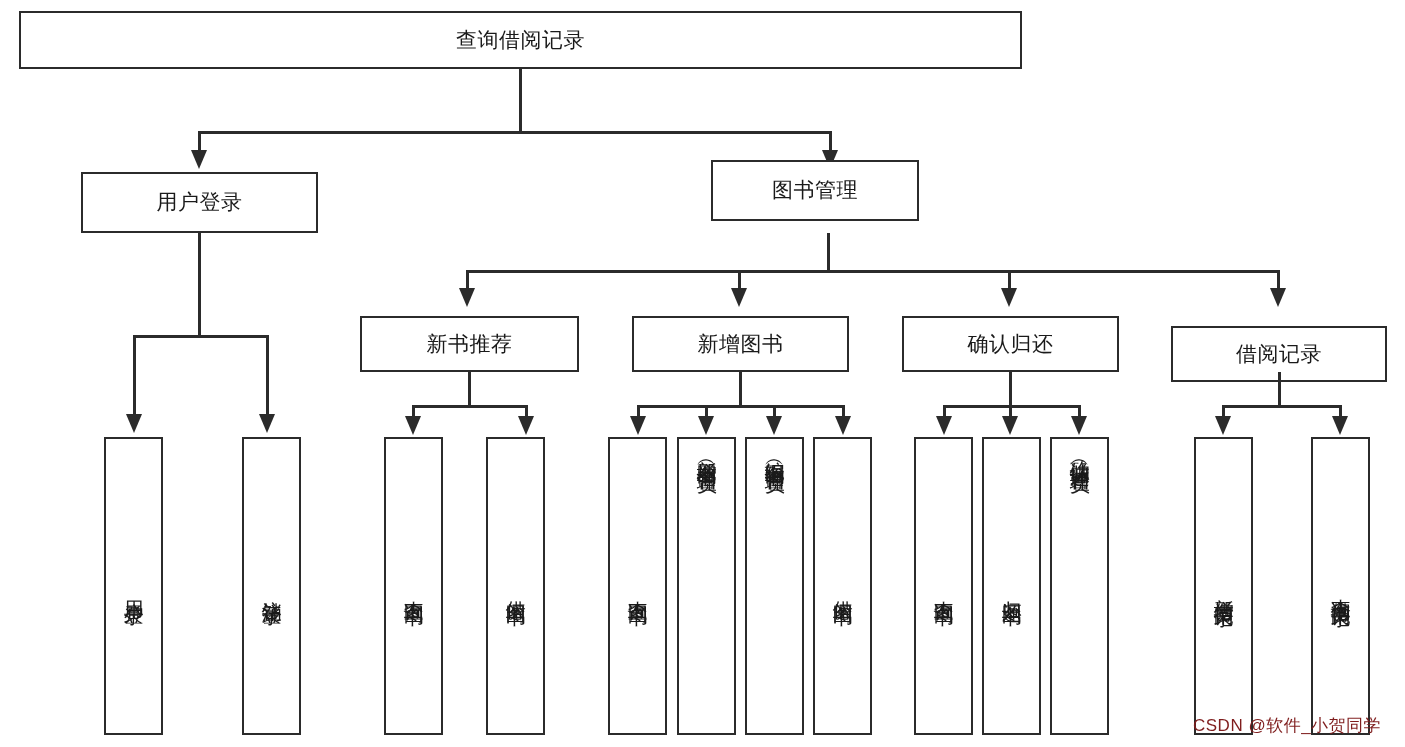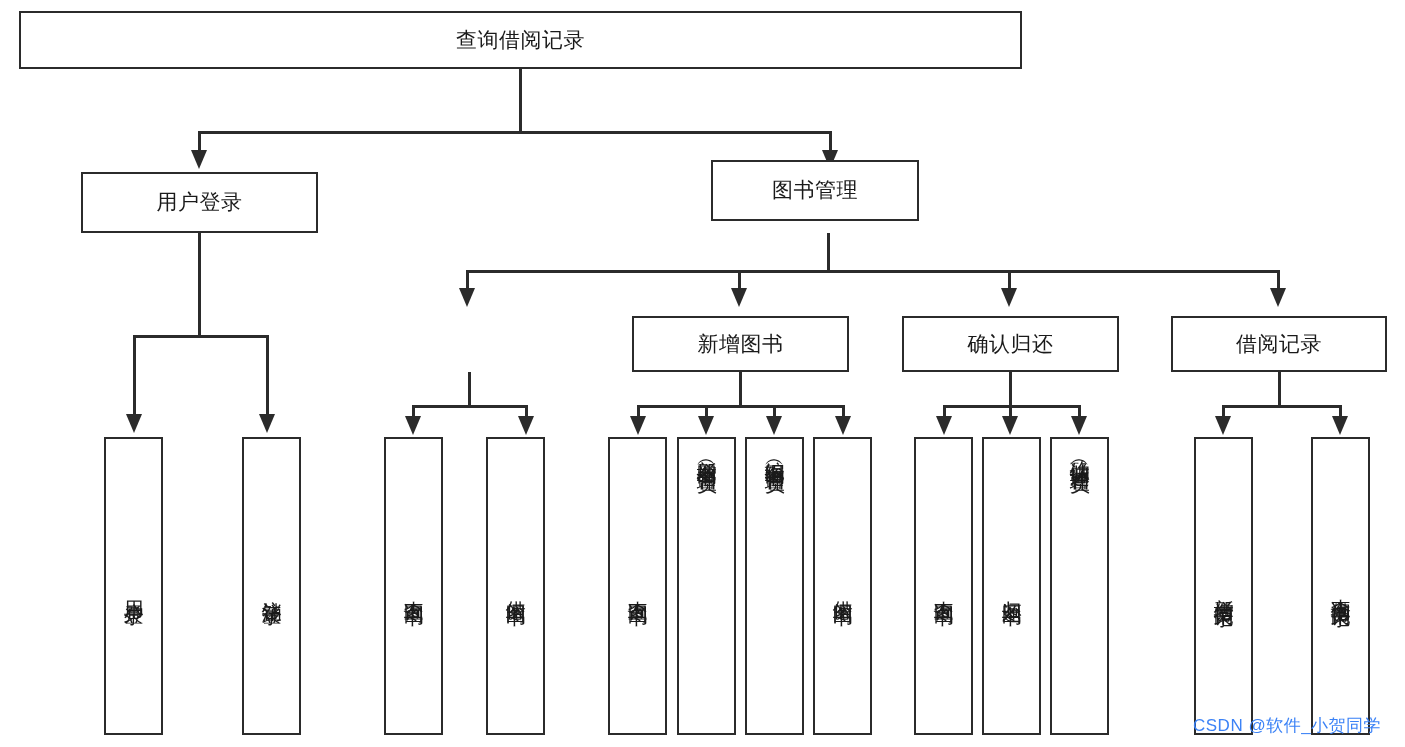--- a/index.html
+++ b/index.html
@@ -62,21 +62,21 @@
   .arrow {
     position: absolute;
     width: 0;
     height: 0;
     border-left: 8px solid transparent;
     border-right: 8px solid transparent;
     border-top: 19px solid #2b2b2b;
   }
   .watermark {
     position: absolute;
-    color: #3b82f6;
+    color: #7f1d1d;
     font-size: 17px;
     white-space: nowrap;
     letter-spacing: 0.5px;
     text-align: right;
   }
 </style>
 </head>
 <body>
 
 <div id="canvas">
@@ -111,27 +111,30 @@
   <div class="line hline" style="left:466px; top:270px; width:814px; height:3px;"></div>
   <div class="line vline" style="left:466px; top:270px; width:3px; height:20px;"></div>
   <div class="line vline" style="left:738px; top:270px; width:3px; height:20px;"></div>
   <div class="line vline" style="left:1008px; top:270px; width:3px; height:20px;"></div>
   <div class="line vline" style="left:1277px; top:270px; width:3px; height:20px;"></div>
   <div class="arrow" style="left:459px; top:288px;"></div>
   <div class="arrow" style="left:731px; top:288px;"></div>
   <div class="arrow" style="left:1001px; top:288px;"></div>
   <div class="arrow" style="left:1270px; top:288px;"></div>
 
+  <div class="node" style="left:360px; top:316px; width:219px; height:56px;">
+    <span class="node-label">新书推荐</span>
+  </div>
   <div class="node" style="left:632px; top:316px; width:217px; height:56px;">
     <span class="node-label">新增图书</span>
   </div>
   <div class="node" style="left:902px; top:316px; width:217px; height:56px;">
     <span class="node-label">确认归还</span>
   </div>
-  <div class="node" style="left:1171px; top:316px; width:216px; height:56px;text-align:right;">
+  <div class="node" style="left:1171px; top:326px; width:216px; height:56px;text-align:right;">
     <span class="node-label">借阅记录</span>
   </div>
 
   <div class="line vline" style="left:468px; top:372px; width:3px; height:35px;"></div>
   <div class="line hline" style="left:412px; top:405px; width:116px; height:3px;"></div>
   <div class="line vline" style="left:412px; top:405px; width:3px; height:14px;"></div>
   <div class="line vline" style="left:525px; top:405px; width:3px; height:14px;"></div>
   <div class="arrow" style="left:405px; top:416px;"></div>
   <div class="arrow" style="left:518px; top:416px;"></div>
 

